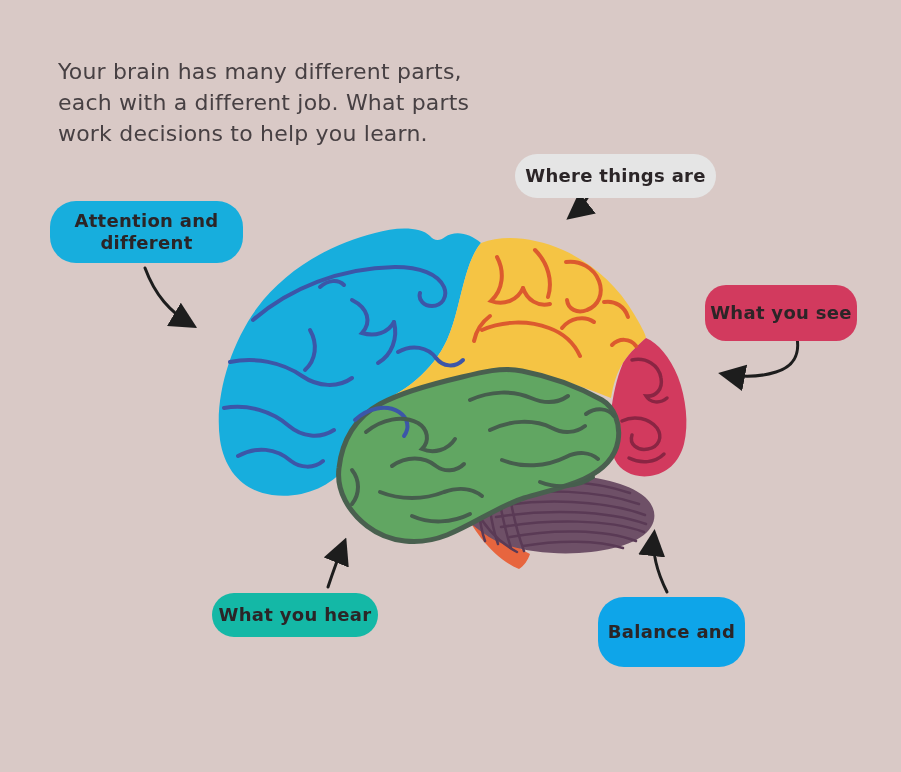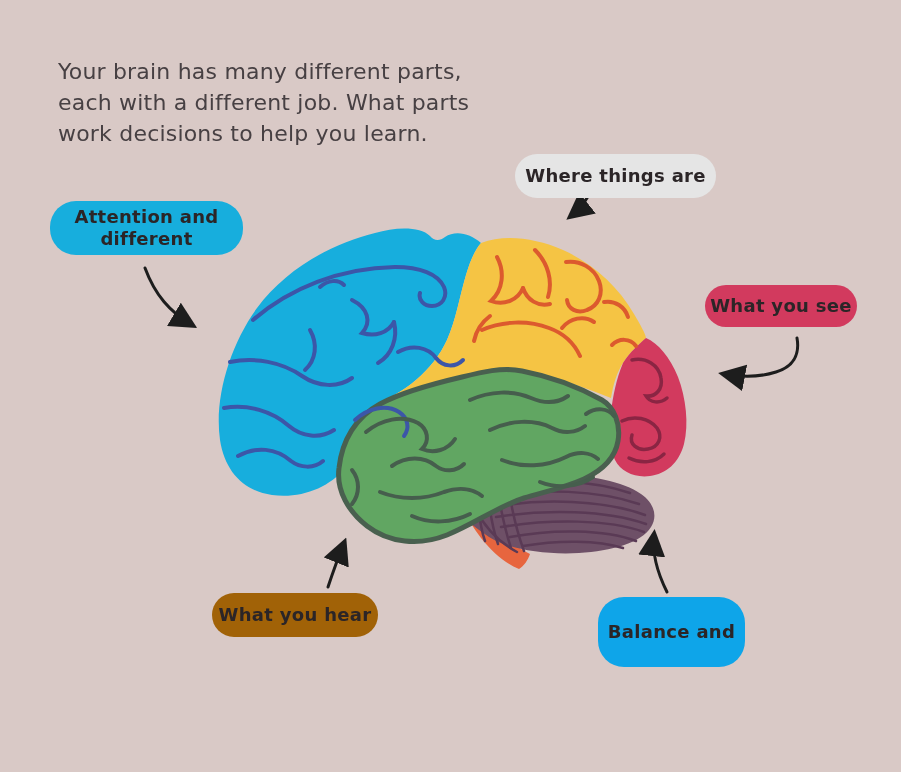--- a/index.html
+++ b/index.html
@@ -20,23 +20,23 @@
   .pill{
     position:absolute;
     display:flex;flex-direction:column;
     align-items:center;justify-content:center;
     font-size:18px;font-weight:bold;line-height:22px;
     color:#2b2527;
     text-align:center;
     letter-spacing:0.3px;
   }
   .pill-parietal  {left:515px;top:138px;width:201px;height:44px;border-radius:22px;background:#e5e5e5;margin-top:16px;}
-  .pill-frontal   {left:50px; top:201px;width:193px;height:54px;border-radius:26px;background:#17aedd;}
-  .pill-occipital {left:705px;top:285px;width:152px;height:42px;border-radius:21px;background:#d23a5e;}
-  .pill-temporal  {left:212px;top:593px;width:166px;height:44px;border-radius:22px;background:#a16207;}
+  .pill-frontal   {left:50px; top:201px;width:193px;height:62px;border-radius:26px;background:#17aedd;}
+  .pill-occipital {left:705px;top:285px;width:152px;height:56px;border-radius:21px;background:#d23a5e;}
+  .pill-temporal  {left:212px;top:593px;width:166px;height:44px;border-radius:22px;background:#14b8a6;}
   .pill-cerebellum{left:598px;top:597px;width:147px;height:70px;border-radius:26px;background:#0ea5e9;}
 </style>
 </head>
 <body>
 
 <div id="canvas">
 
   <div class="intro">
     <div>Your brain has many different parts,</div>
     <div>each with a different job.  What parts</div>

